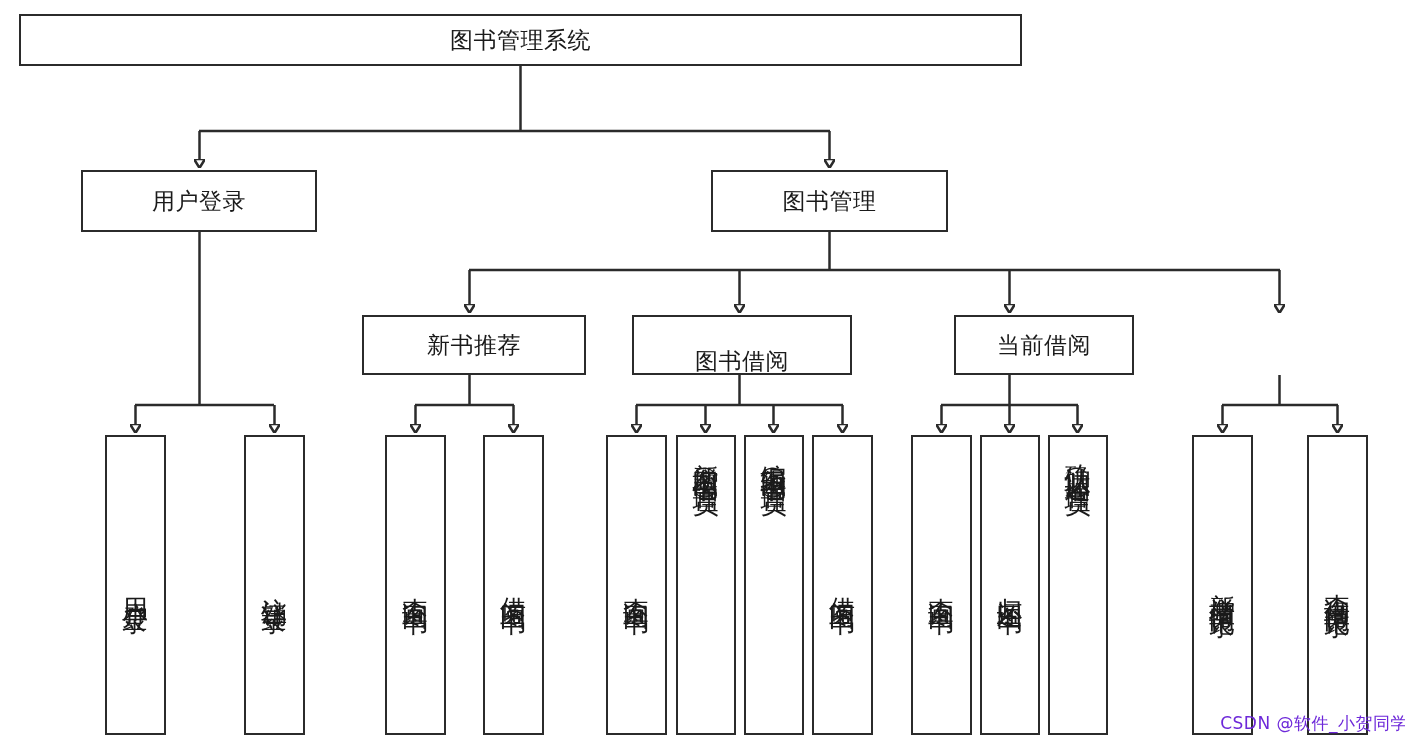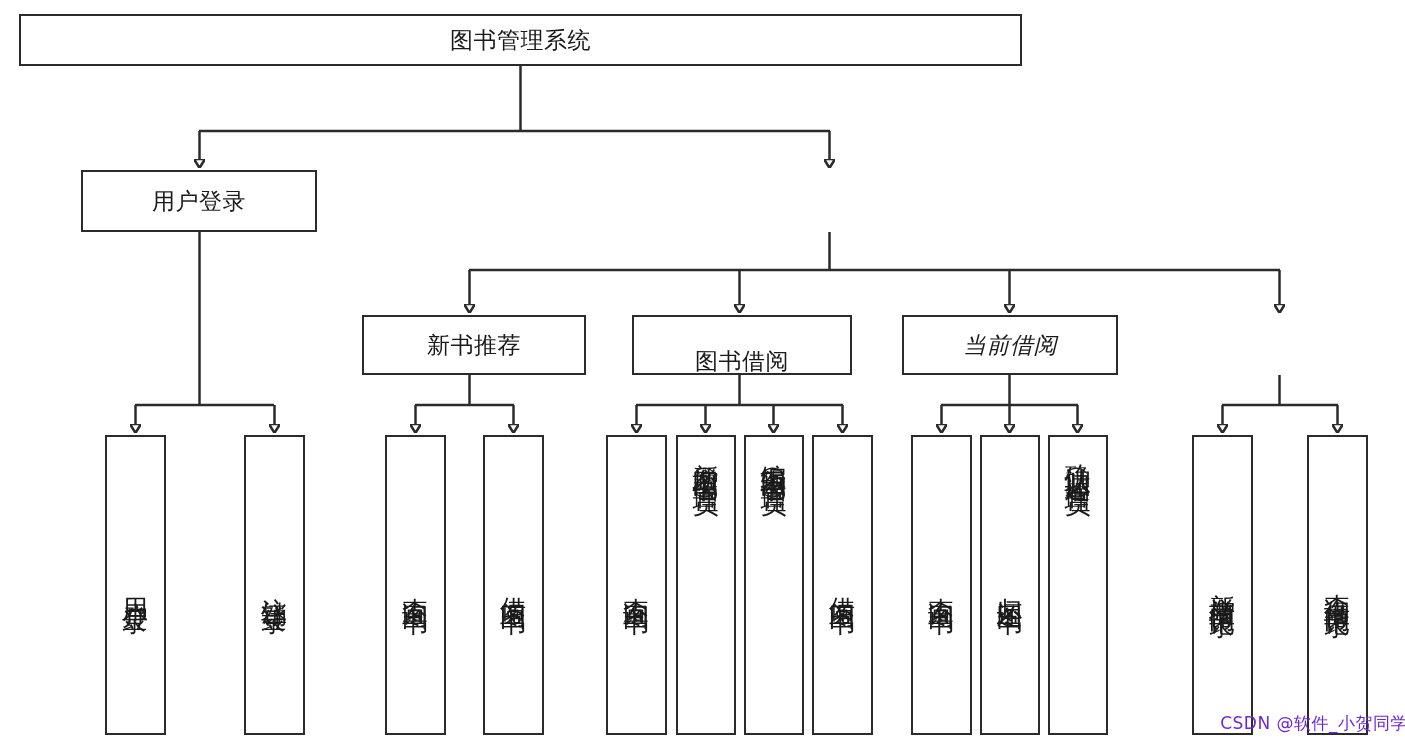--- a/index.html
+++ b/index.html
@@ -112,28 +112,31 @@
     <line x1="1337.5" y1="405" x2="1337.5" y2="425" marker-end="url(#arrow)"></line>
   </svg>
 
   <div class="node root h-node" style="left:19px;top:14px;width:1003px;height:52px;">
     <span class="node-label">图书管理系统</span>
   </div>
 
   <div class="node h-node" style="left:81px;top:170px;width:236px;height:62px;">
     <span class="node-label">用户登录</span>
   </div>
+  <div class="node h-node" style="left:711px;top:170px;width:237px;height:62px;">
+    <span class="node-label">图书管理</span>
+  </div>
 
   <div class="node h-node" style="left:362px;top:315px;width:224px;height:60px;">
     <span class="node-label">新书推荐</span>
   </div>
   <div class="node h-node" style="left:632px;top:315px;width:220px;height:60px;align-items:flex-end;">
     <span class="node-label">图书借阅</span>
   </div>
-  <div class="node h-node" style="left:902px;top:315px;width:216px;height:60px;font-style:italic;">
+  <div class="node h-node" style="left:954px;top:315px;width:180px;height:60px;">
     <span class="node-label">当前借阅</span>
   </div>
 
   <div class="node leaf centered" style="left:105px;top:435px;width:61px;height:300px;">
     <span class="node-label">用户登录</span>
   </div>
   <div class="node leaf centered" style="left:244px;top:435px;width:61px;height:300px;">
     <span class="node-label">注销登录</span>
   </div>
 

